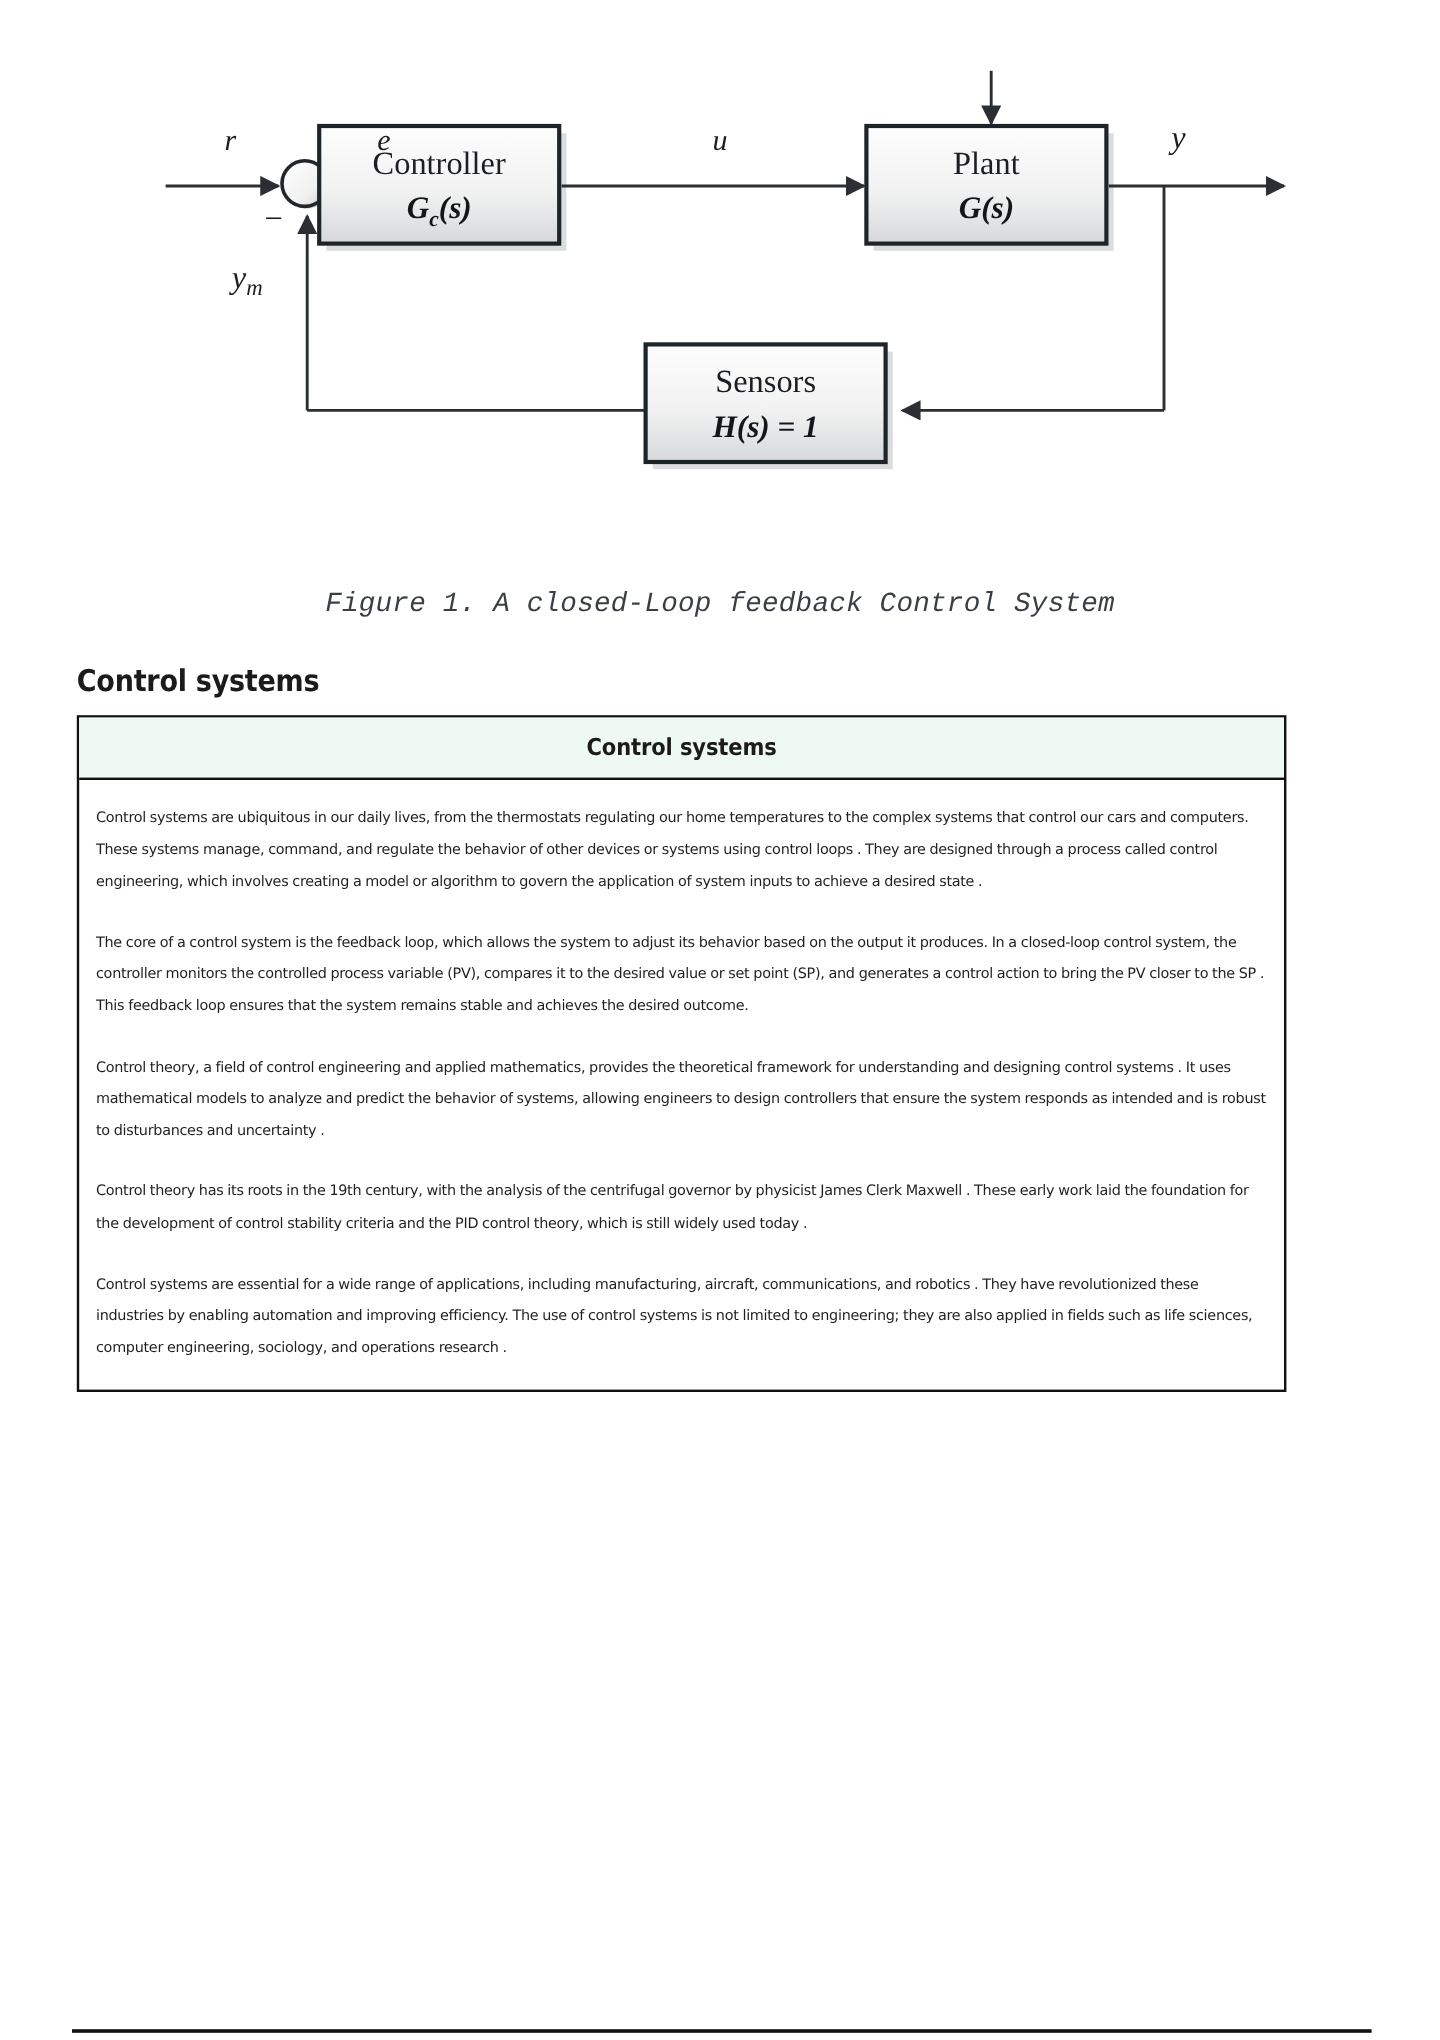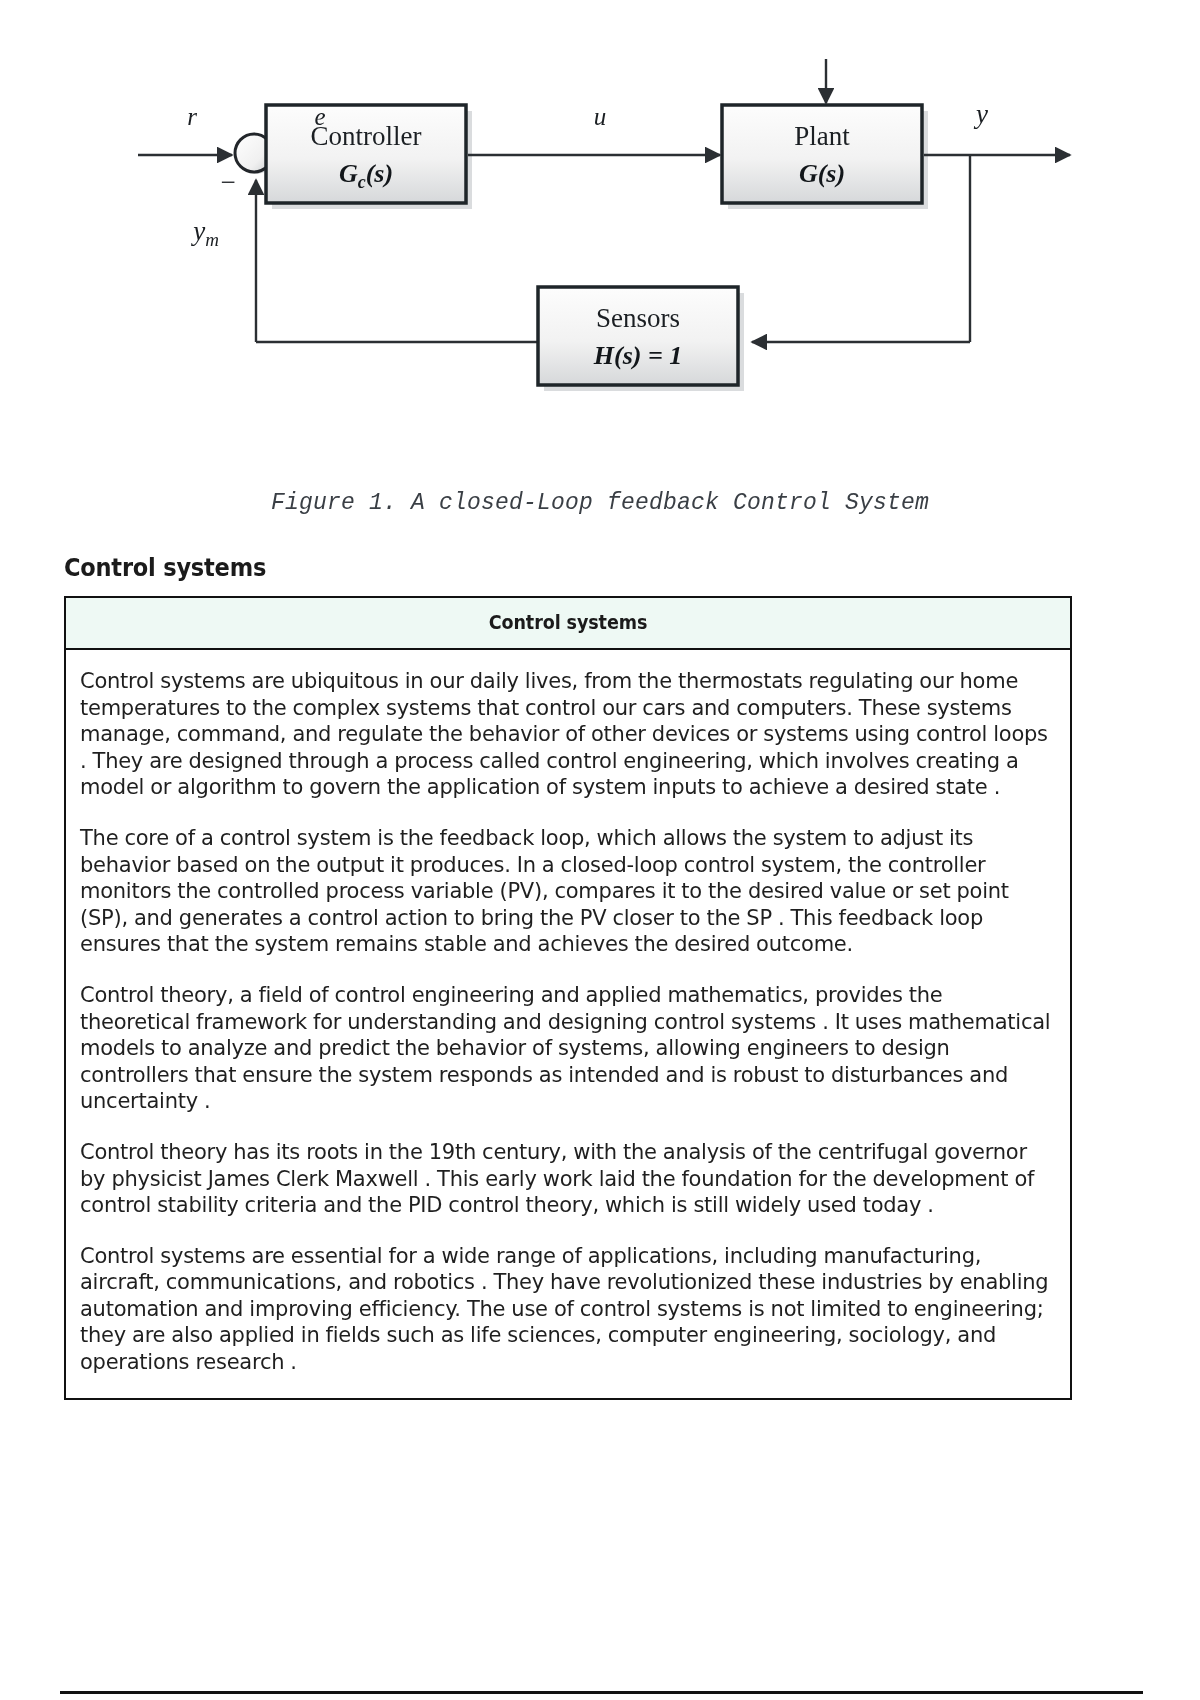--- a/index.html
+++ b/index.html
@@ -82,21 +82,21 @@
     font-size: 19.5px;
     color: #1b1b1b;
     letter-spacing: -0.1px;
   }
   .table-body {
     padding: 18px 14px 22px 14px;
   }
   .table-body p {
     margin: 0 0 24px 0;
     font-family: "DejaVu Sans", sans-serif;
-    font-size: 21px;
+    font-size: 12px;
     line-height: 26.6px;
     color: #1f1f1f;
     letter-spacing: -0.25px;
     word-spacing: -0.3px;
   }
   .table-body p:last-child { margin-bottom: 0; }
 
   
   .footer-rule {
     position: absolute;
@@ -184,18 +184,18 @@
 </div>
 
 <div class="section-heading">Control systems</div>
 
 <div class="content-table">
   <div class="table-header">Control systems</div>
   <div class="table-body">
     <p>Control systems are ubiquitous in our daily lives, from the thermostats regulating our home temperatures to the complex systems that control our cars and computers. These systems manage, command, and regulate the behavior of other devices or systems using control loops . They are designed through a process called control engineering, which involves creating a model or algorithm to govern the application of system inputs to achieve a desired state .</p>
     <p>The core of a control system is the feedback loop, which allows the system to adjust its behavior based on the output it produces. In a closed-loop control system, the controller monitors the controlled process variable (PV), compares it to the desired value or set point (SP), and generates a control action to bring the PV closer to the SP . This feedback loop ensures that the system remains stable and achieves the desired outcome.</p>
     <p>Control theory, a field of control engineering and applied mathematics, provides the theoretical framework for understanding and designing control systems . It uses mathematical models to analyze and predict the behavior of systems, allowing engineers to design controllers that ensure the system responds as intended and is robust to disturbances and uncertainty .</p>
-    <p>Control theory has its roots in the 19th century, with the analysis of the centrifugal governor by physicist James Clerk Maxwell . This early work laid the foundation for the development of control stability criteria and the PID control theory, which is still widely used today .</p>
+    <p>Control theory has its roots in the 19th century, with the analysis of the centrifugal governor by physicist James Clerk Maxwell . These early work laid the foundation for the development of control stability criteria and the PID control theory, which is still widely used today .</p>
     <p>Control systems are essential for a wide range of applications, including manufacturing, aircraft, communications, and robotics . They have revolutionized these industries by enabling automation and improving efficiency. The use of control systems is not limited to engineering; they are also applied in fields such as life sciences, computer engineering, sociology, and operations research .</p>
   </div>
 </div>
 
 <div class="footer-rule"></div>
 
 </body></html>

